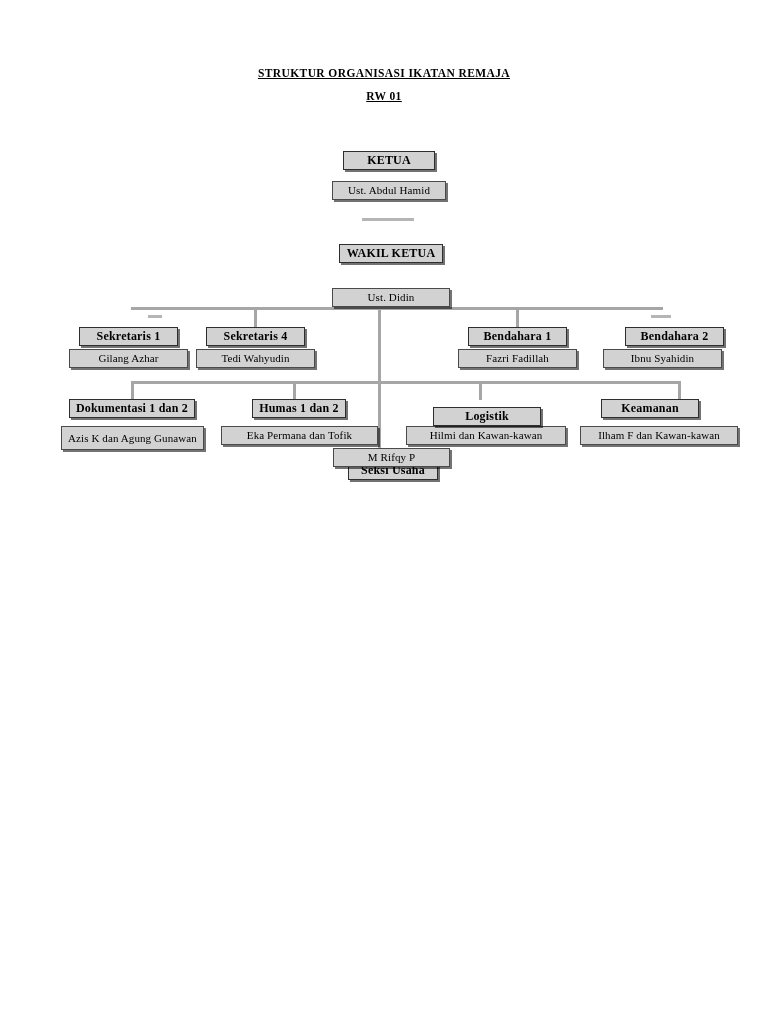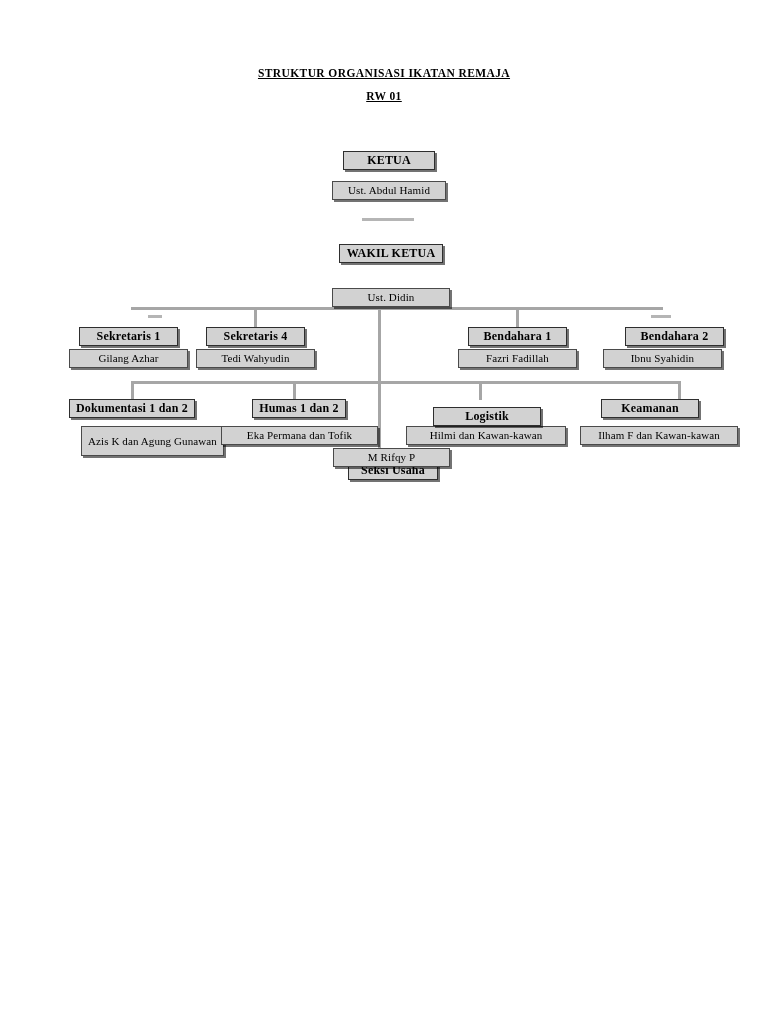--- a/index.html
+++ b/index.html
@@ -156,21 +156,21 @@
 
   <div class="line line-h" style="left:131px; top:381px; width:550px;"></div>
   <div class="line line-v" style="left:131px; top:381px; height:19px;"></div>
   <div class="line line-v" style="left:293px; top:381px; height:19px;"></div>
   <div class="line line-v" style="left:479px; top:381px; height:19px;"></div>
   <div class="line line-v" style="left:678px; top:381px; height:19px;"></div>
 
   <div class="node head-box z-mid" style="left:69px; top:399px; width:126px; height:19px;">
     <span class="node-title">Dokumentasi 1 dan 2</span>
   </div>
-  <div class="node z-mid" style="left:61px; top:426px; width:143px; height:30px;margin-left:20px;">
+  <div class="node z-mid" style="left:61px; top:426px; width:143px; height:24px;">
     <span class="node-name">Azis K dan Agung Gunawan</span>
   </div>
 
   <div class="node head-box z-mid" style="left:252px; top:399px; width:94px; height:19px;">
     <span class="node-title">Humas 1 dan 2</span>
   </div>
   <div class="node z-mid" style="left:221px; top:426px; width:157px; height:19px;">
     <span class="node-name">Eka Permana dan Tofik</span>
   </div>
 

